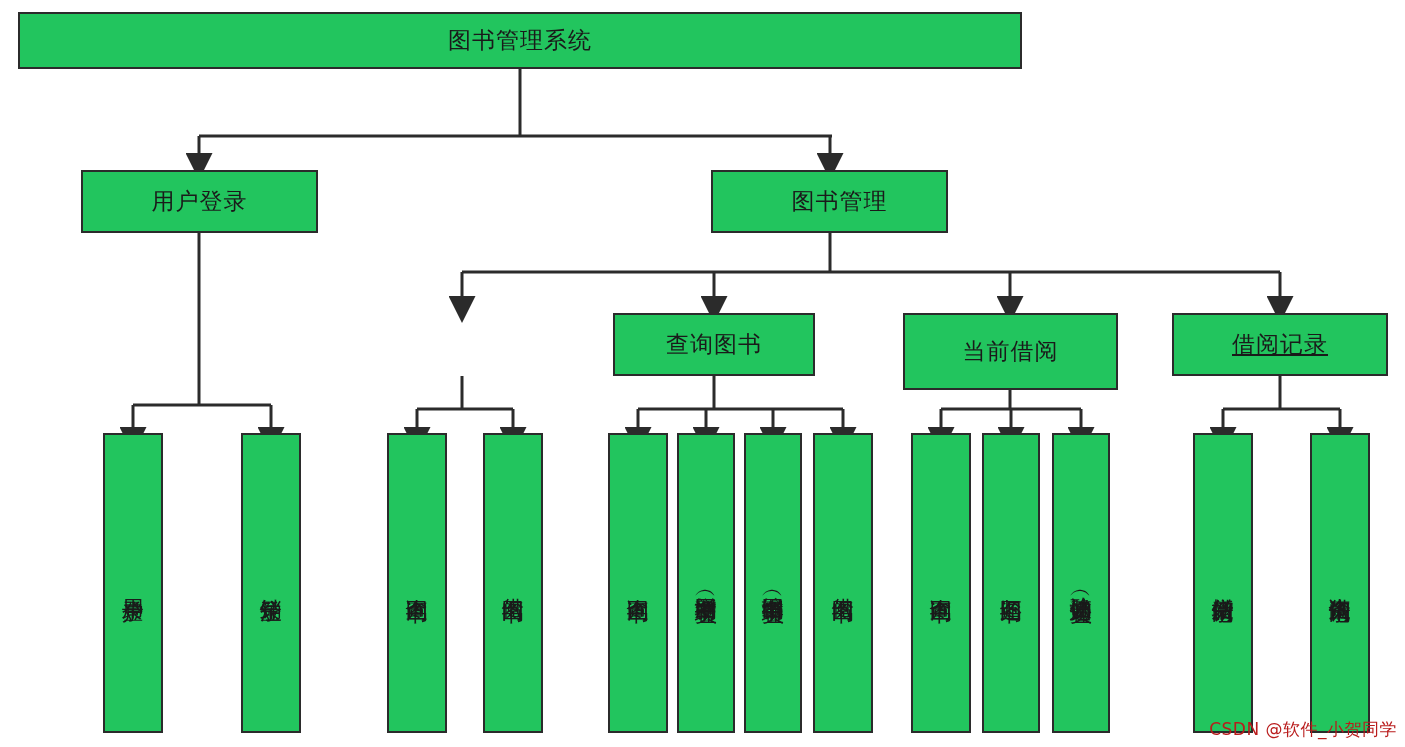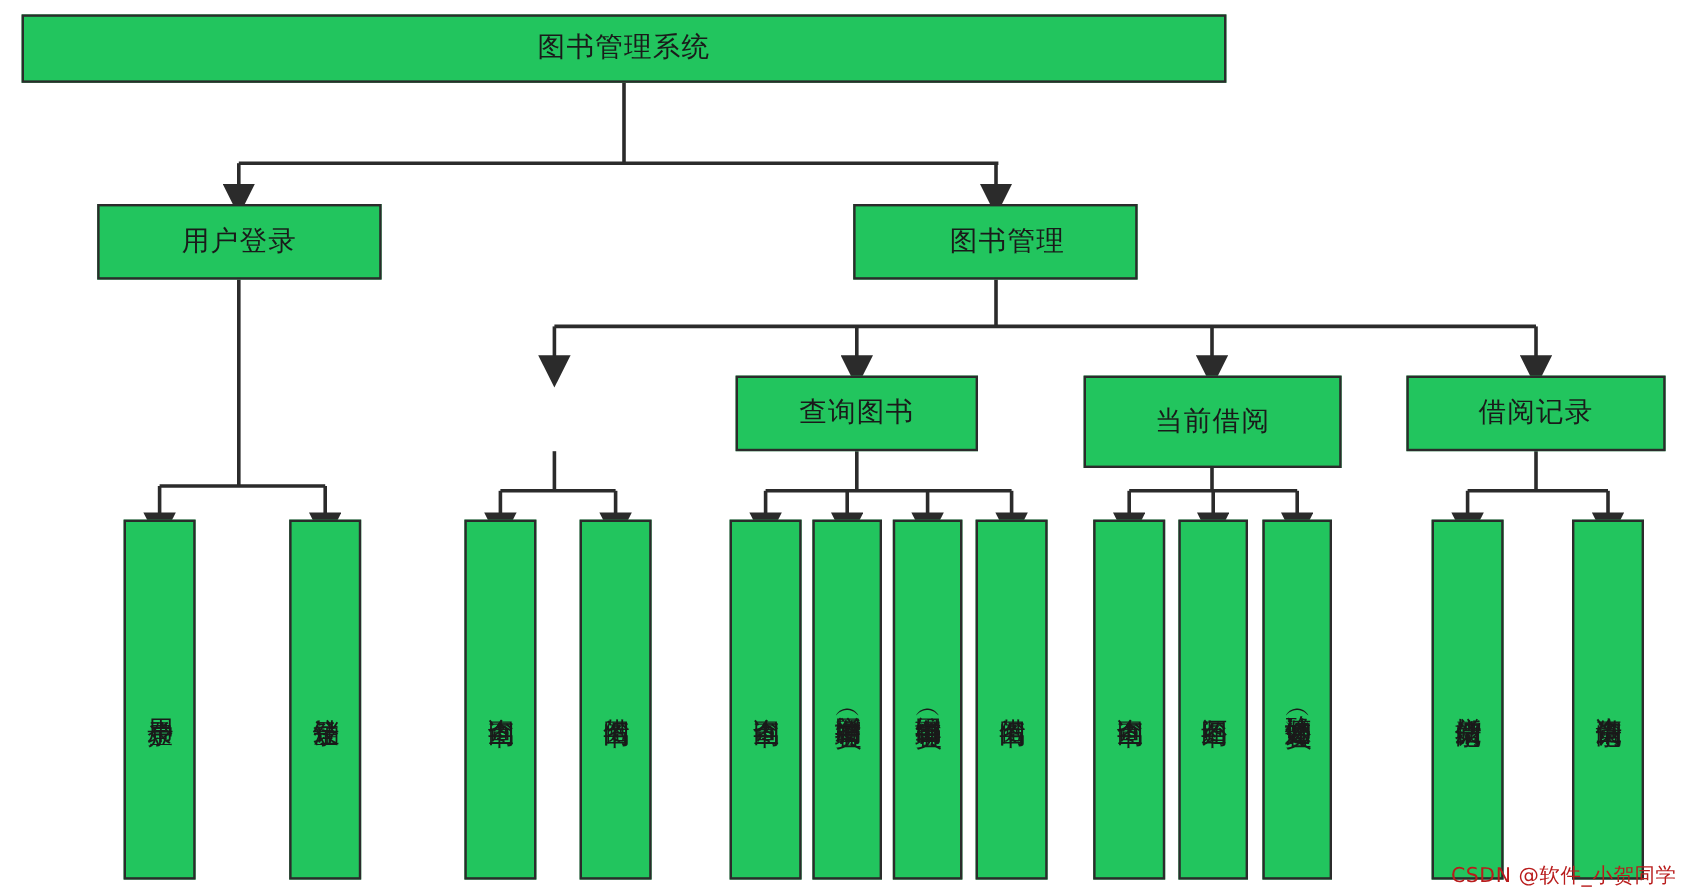--- a/index.html
+++ b/index.html
@@ -132,21 +132,21 @@
   <div class="node horizontal" style="left:711px; top:170px; width:237px; height:63px;padding-left:20px;">
     <span>图书管理</span>
   </div>
 
   <div class="node horizontal" style="left:613px; top:313px; width:202px; height:63px;">
     <span>查询图书</span>
   </div>
   <div class="node horizontal" style="left:903px; top:313px; width:215px; height:77px;">
     <span>当前借阅</span>
   </div>
-  <div class="node horizontal" style="left:1172px; top:313px; width:216px; height:63px;">
+  <div class="node horizontal" style="left:1172px; top:313px; width:216px; height:63px;text-decoration:underline;">
     <span>借阅记录</span>
   </div>
 
   <div class="node vertical" style="left:103px; top:433px; width:60px; height:300px;">
     <span class="vtext">用户登录</span>
   </div>
   <div class="node vertical" style="left:241px; top:433px; width:60px; height:300px;">
     <span class="vtext">注销登录</span>
   </div>
 

